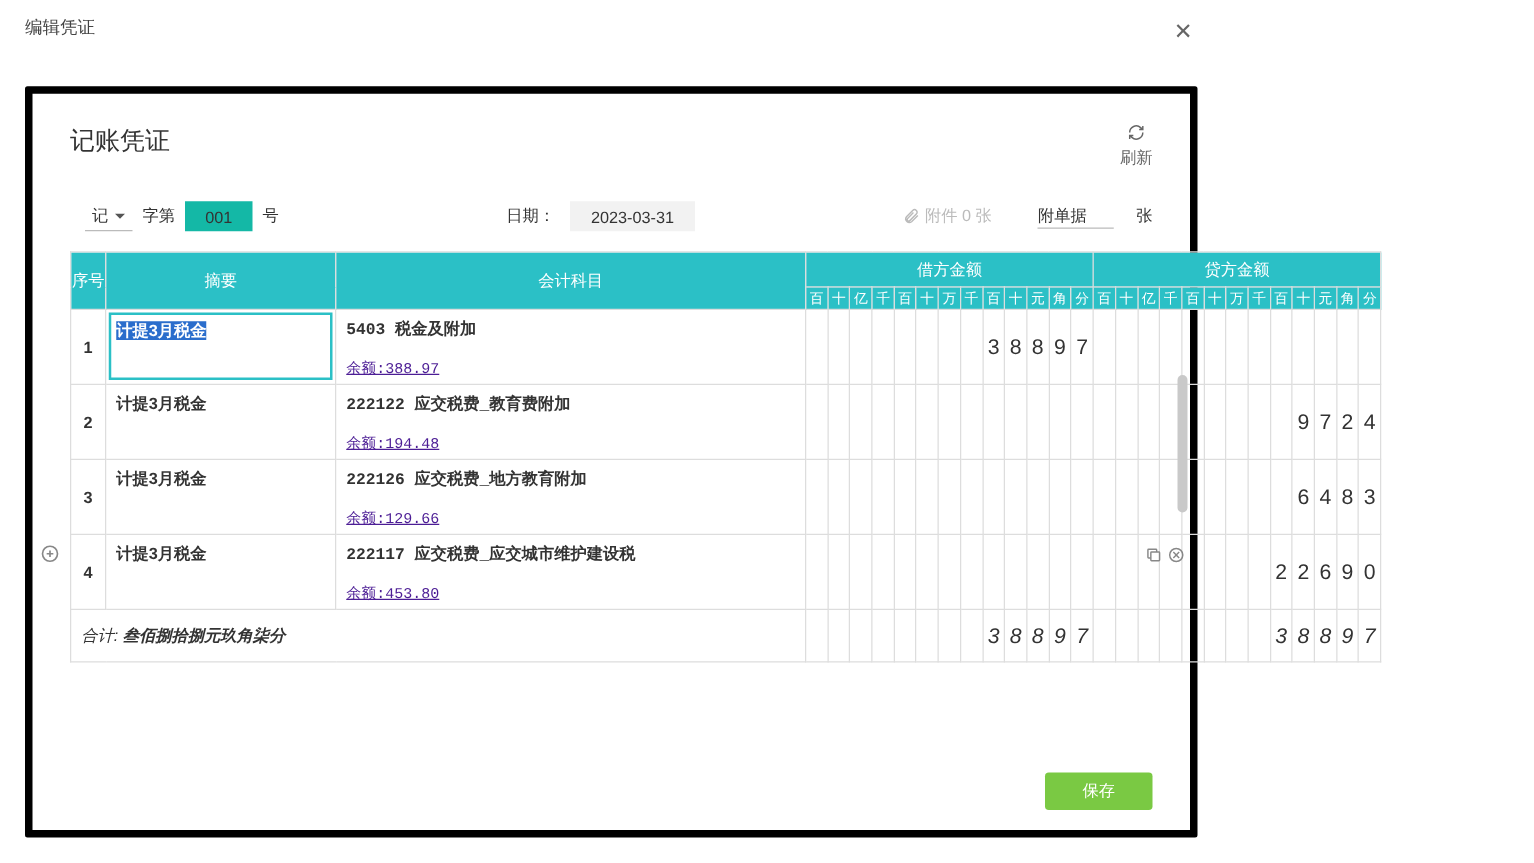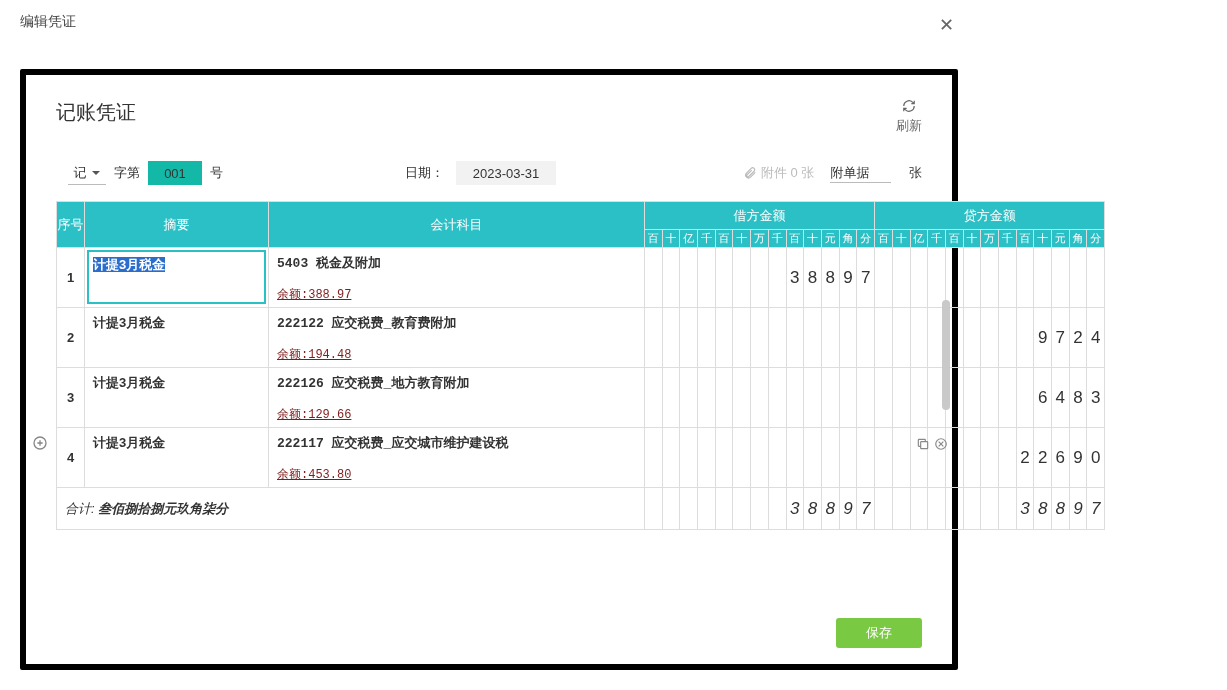--- a/index.html
+++ b/index.html
@@ -12,21 +12,21 @@
   .panel-header { display: flex; align-items: flex-start; justify-content: space-between; }
   .panel-title { font-size: 20px; font-weight: normal; color: #333; }
   .refresh-link { color: #666; font-size: 13px; display: inline-flex; align-items: center; gap: 4px; cursor: pointer; flex-direction: column; }
   .refresh-link svg { width: 14px; height: 14px; }
   .toolbar { display: flex; align-items: center; margin-top: 26px; font-size: 13px; color: #333; }
   .toolbar-left { display: flex; align-items: center; gap: 2px; padding-left: 12px; }
   .sel { display: inline-flex; align-items: center; gap: 4px; border-bottom: 1px solid #bbb; padding: 2px 4px; min-width: 38px; justify-content: center; }
   .num-input { display: inline-flex; align-items: center; justify-content: center; background: #14b8a6; width: 54px; height: 24px; }
   .date-label { margin-left: 180px; margin-right: 10px; }
   .date-input { display: inline-flex; align-items: center; justify-content: center; background: #f2f2f2; width: 100px; height: 24px; }
-  .toolbar-right { margin-left: auto; display: flex; align-items: center; gap: 13px; color: #999; text-align: center; }
+  .toolbar-right { margin-left: auto; display: flex; align-items: center; gap: 34px; color: #999; text-align: center; }
   .attachment-link { display: inline-flex; align-items: center; gap: 4px; color: #bbb; }
   .attachment-link svg { width: 14px; height: 14px; }
   .attachment-count { color: #333; border-bottom: 1px solid #bbb; padding: 0 22px 2px 0; margin-left: 3px; }
 
   .voucher-area { position: relative; margin-top: 16px; }
   table.voucher { border-collapse: collapse; width: 100%; table-layout: fixed; }
   table.voucher th, table.voucher td { border: 1px solid #ddd; }
   thead th { background: #2bc0c6; color: #fff; font-weight: normal; height: 24px; font-size: 13px; }
   thead tr:first-child th { height: 28px; }
   thead .sub th { font-size: 11px; height: 18px; background: #2bc0c6; }
@@ -37,21 +37,21 @@
   .col-d    { width: 17.7px; }
 
   tbody td { height: 60px; vertical-align: top; }
   tbody td.idx { text-align: center; vertical-align: middle; font-weight: bold; font-size: 13px; }
   tbody td.summary { padding: 6px 8px; font-size: 13px; vertical-align: top; font-weight: bold; }
   tbody td.summary.editing { padding: 2px; }
   .summary-edit { width: 100%; height: 54px; border: 2px solid #2bc0c6; outline: none; padding: 4px 4px; font-size: 13px; font-family: inherit; resize: none; }
   .summary-edit .sel-text { background: #2a6dcc; color: #fff; }
   tbody td.acct { padding: 6px 8px; position: relative; font-family: Liberation Mono, monospace; }
   .acct-name { font-size: 13px; font-weight: bold; }
-  .acct-bal  { position: absolute; bottom: 4px; left: 8px; font-size: 12px; color: #7f1d1d; text-decoration: underline; }
+  .acct-bal  { position: absolute; bottom: 4px; left: 8px; font-size: 12px; color: #4c1d95; text-decoration: underline; }
 
   td.digit { text-align: center; vertical-align: middle; font-size: 17px; font-weight: normal; padding: 0; font-family: "Arial", sans-serif; }
   
   td.digit { border-left: 1px solid #e5e5e5; border-right: 1px solid #e5e5e5; }
   td.digit.blue-l { border-left: 1px solid #5aa0e6; }
   td.digit.red-l  { border-left: 1px solid #e67a5a; }
 
   tr.total td { height: 42px; vertical-align: middle; font-style: italic; }
   tr.total .tot-label { padding-left: 8px; font-size: 13px; }
   tr.total .tot-label b { font-weight: bold; }

